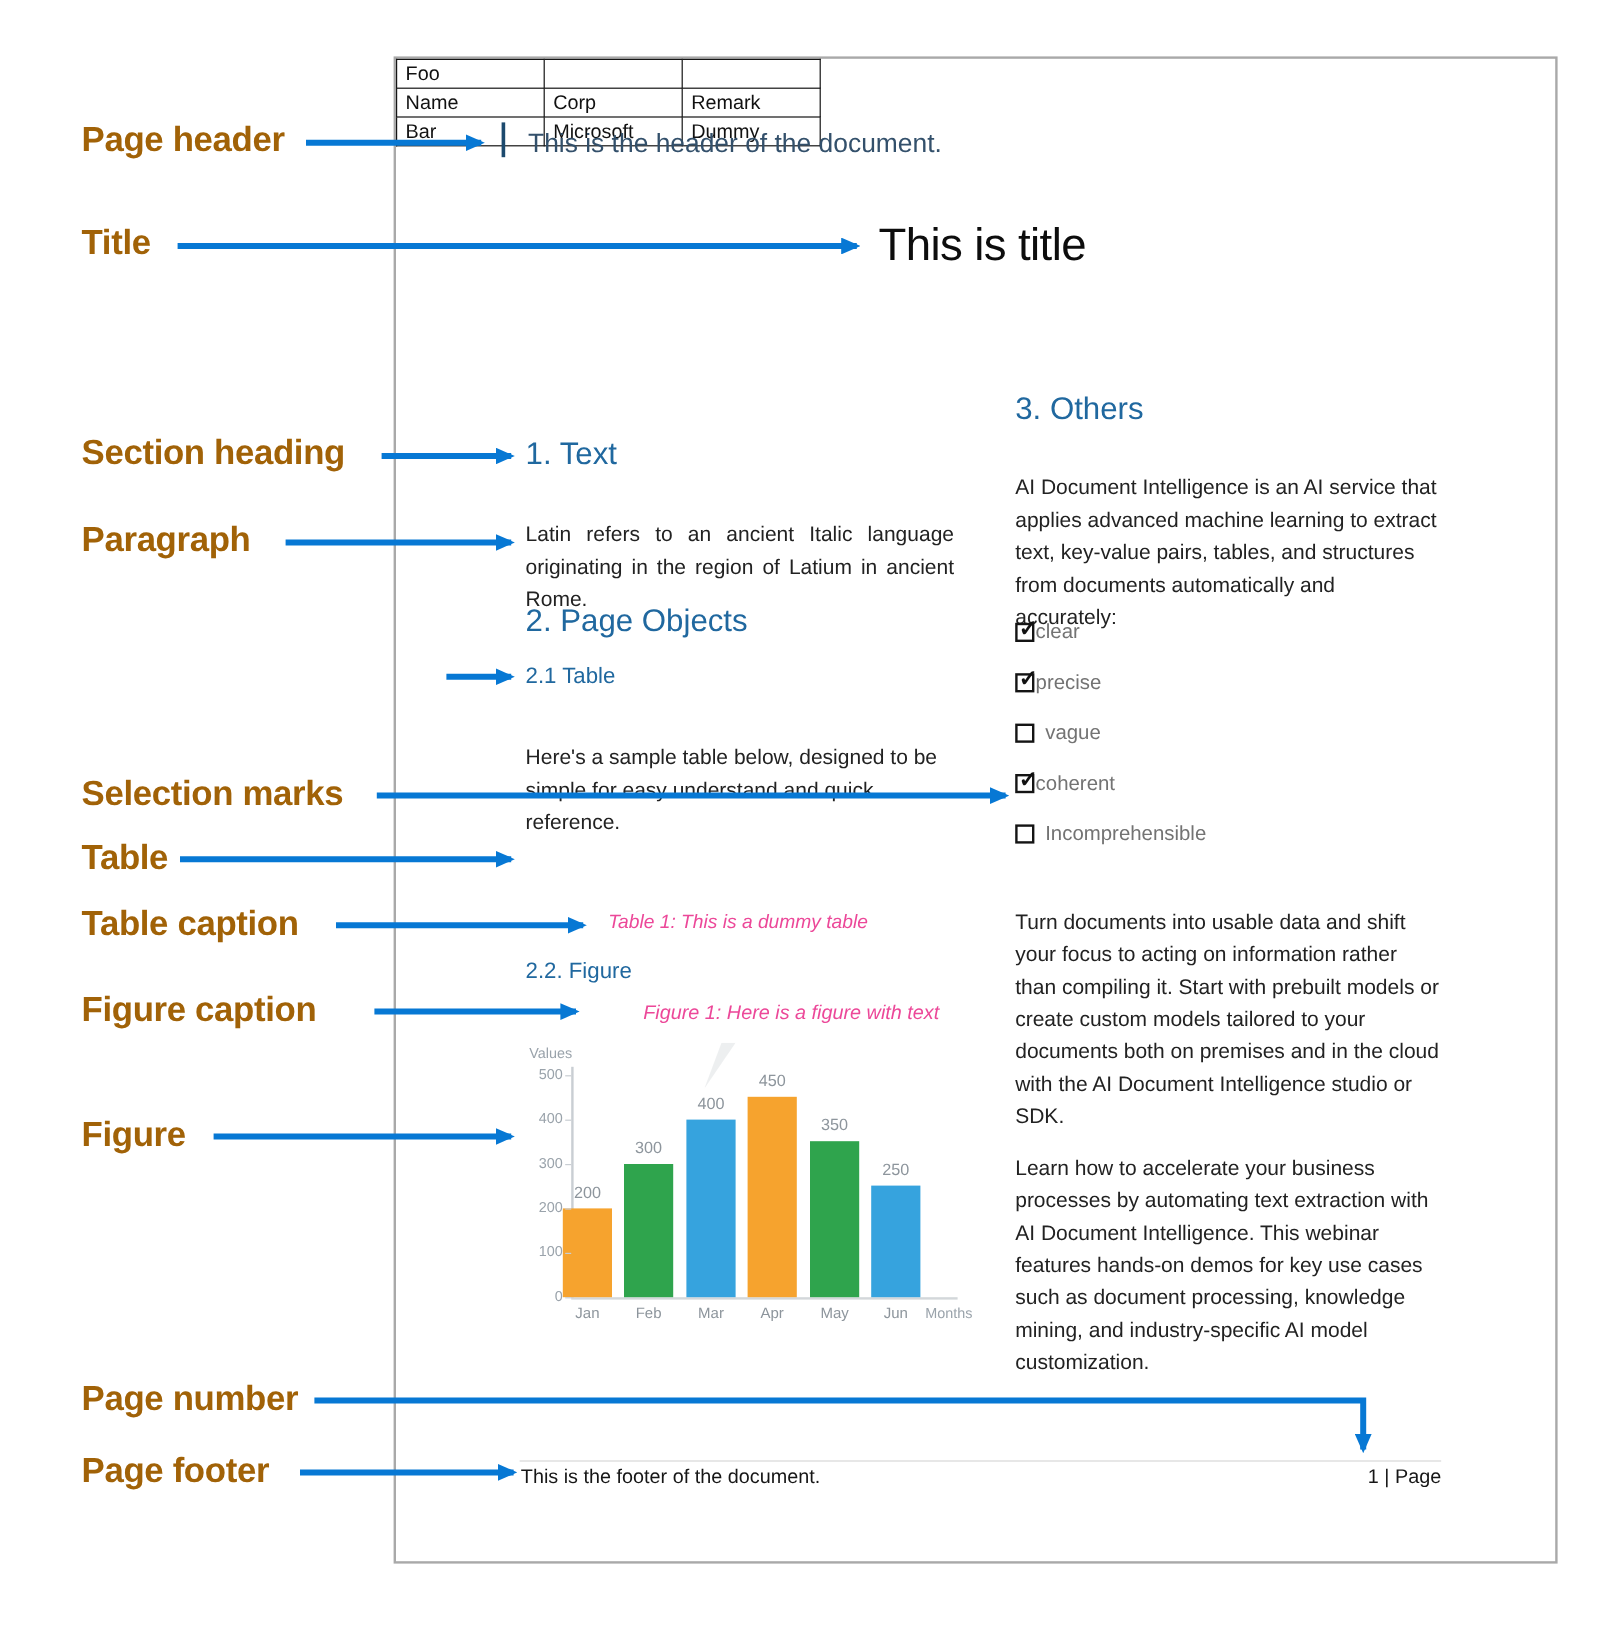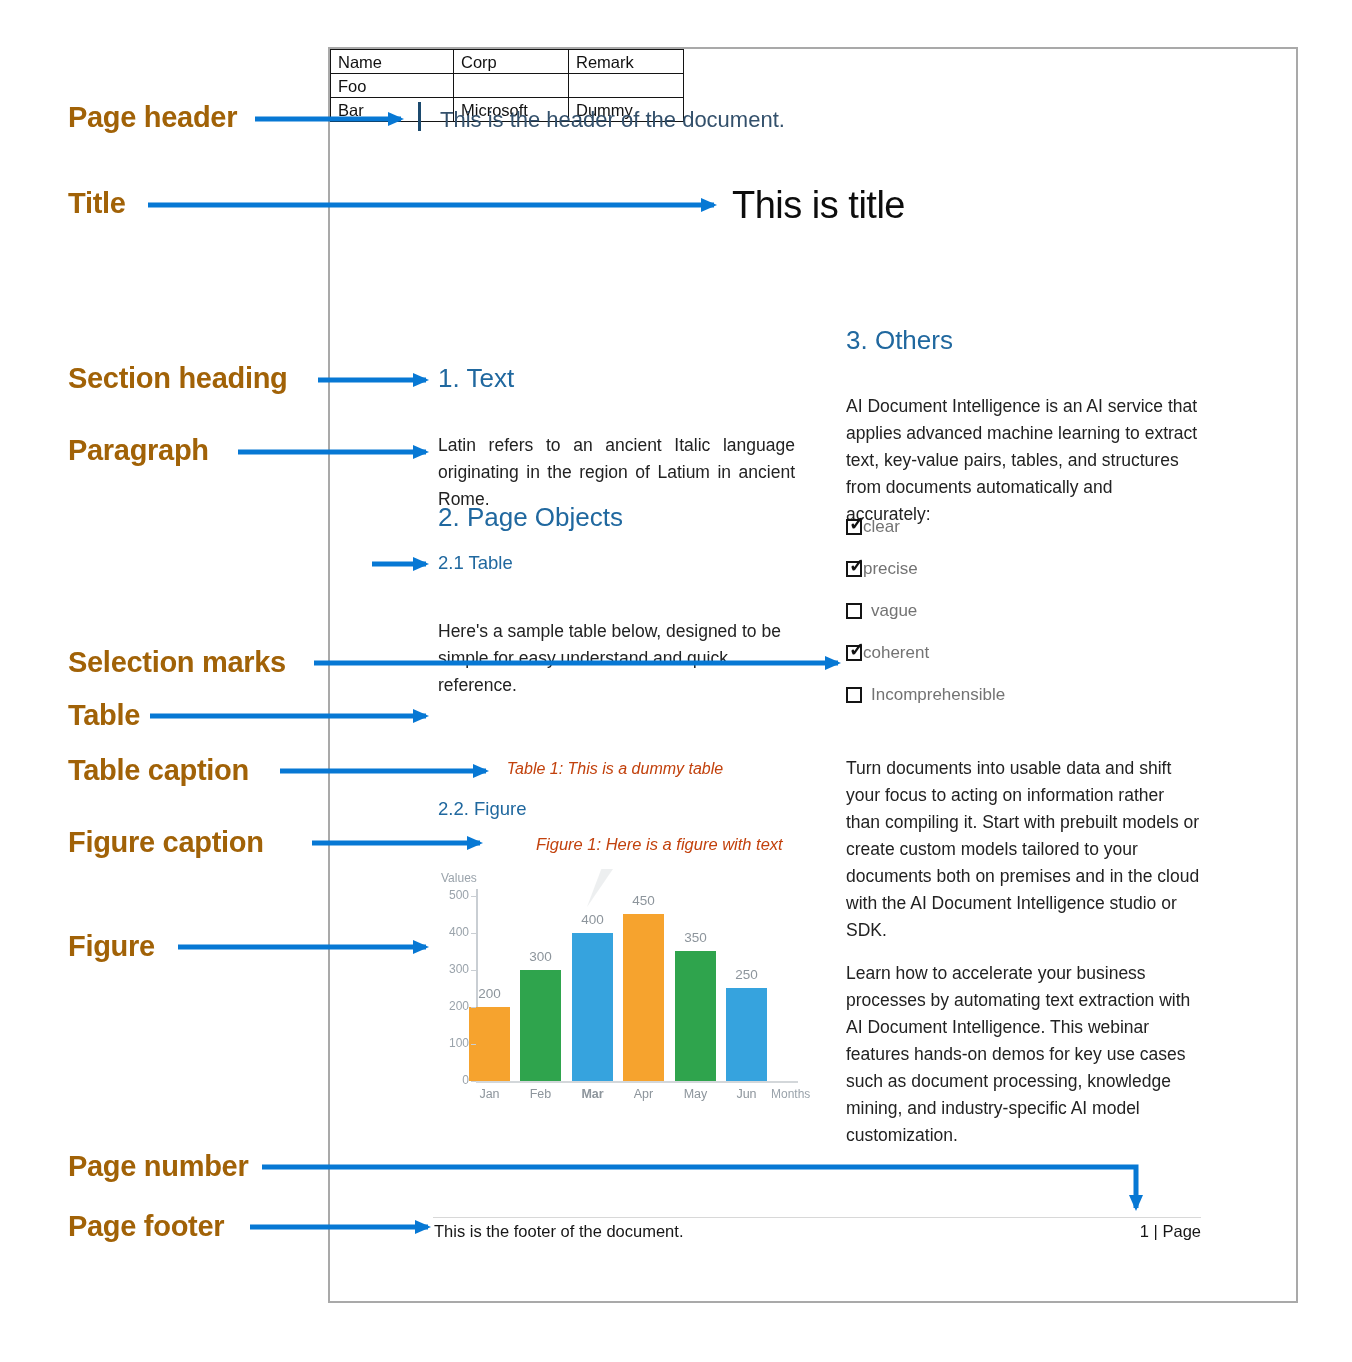--- a/index.html
+++ b/index.html
@@ -21,21 +21,21 @@
   .doc-h1 { font-size:26px; color:#20689f; }
   .doc-h3 { font-size:18.5px; color:#20689f; }
   .doc-p  { font-size:17.5px; line-height:27px; color:#222;margin-top:30px; }
   .just   { text-align:justify; }
 
   .doc-table { left:108px; top:636px; width:354px; border-collapse:collapse; }
   .doc-table td { border:1.5px solid #141414; font-size:16.5px; color:#111;
     height:24px; padding:0 0 0 7px; line-height:22px; }
   .col1{width:123px;} .col2{width:115px;} .col3{width:115px;}
 
-  .caption { font-style:italic; font-size:16px; color:#c2410c; }
+  .caption { font-style:italic; font-size:16px; color:#ec4899; }
 
   
   .chart { left:105px; top:820px; width:416px; height:250px; }
   .chart .ylab { position:absolute; left:6px; top:2px; font-size:12px; color:#9aa3ab; }
   .chart .xlab { position:absolute; left:336px; top:218px; font-size:12px; color:#9aa3ab; }
   .chart .yaxis { position:absolute; left:41px; top:20px; width:1.5px; height:193px; background:#c9ced3; }
   .chart .baseline { position:absolute; left:41px; top:212px; width:322px; height:1.5px; background:#d3d7da; }
   .chart .ytick-label { position:absolute; left:0; width:34px; text-align:right;
     font-size:12px; color:#9aa3ab; }
   .chart .ytick-mark { position:absolute; left:36px; width:5px; height:1px; background:#c9ced3; }
@@ -80,28 +80,28 @@
 
     <div class="abs doc-h1" style="left:108px; top:314px;">1. Text</div>
     <div class="abs doc-p just" style="left:108px; top:353px; width:357px;">Latin refers to an ancient Italic language originating in the region of Latium in ancient Rome.</div>
     <div class="abs doc-h1" style="left:108px; top:453px;">2. Page Objects</div>
     <div class="abs doc-h3" style="left:108px; top:503px;">2.1 Table</div>
     <div class="abs doc-p" style="left:108px; top:539px; width:357px;">Here's a sample table below, designed to be simple for easy understand and quick reference.</div>
 
     <table class="doc-table">
       <tbody>
           <tr>
+        <td>Foo</td>
+        <td></td>
+        <td></td>
+      </tr>
+      <tr>
         <td class="col1">Name</td>
         <td class="col2">Corp</td>
         <td class="col3">Remark</td>
-      </tr>
-      <tr>
-        <td>Foo</td>
-        <td></td>
-        <td></td>
       </tr>
       <tr>
         <td>Bar</td>
         <td>Microsoft</td>
         <td>Dummy</td>
       </tr>
     </tbody>
       </table>
 
     <div class="abs caption" style="left:108px; top:711px; width:354px; text-align:center;">Table 1: This is a dummy table</div>
@@ -117,21 +117,21 @@
       <div class="xlab">Months</div>
       <div>
           <div class="bar" style="left: 34px; top: 138px; width: 41px; height: 74px; background: rgb(246, 163, 46);"></div>
           <div class="bar-value" style="left: 24px; top: 117px; width: 61px;">200</div>
           <div class="xtick-label" style="left: 34px; width: 41px;">Jan</div>
           <div class="bar" style="left: 85px; top: 101px; width: 41px; height: 111px; background: rgb(47, 164, 77);"></div>
           <div class="bar-value" style="left: 75px; top: 80px; width: 61px;">300</div>
           <div class="xtick-label" style="left: 85px; width: 41px;">Feb</div>
           <div class="bar" style="left: 137px; top: 64px; width: 41px; height: 148px; background: rgb(54, 163, 222);"></div>
           <div class="bar-value" style="left: 127px; top: 43px; width: 61px;">400</div>
-          <div class="xtick-label" style="left: 137px; width: 41px; font-weight: bold;">Mar</div>
+          <div class="xtick-label" style="left: 137px; width: 41px;">Mar</div>
           <div class="bar" style="left: 188px; top: 45px; width: 41px; height: 167px; background: rgb(246, 163, 46);"></div>
           <div class="bar-value" style="left: 178px; top: 24px; width: 61px;">450</div>
           <div class="xtick-label" style="left: 188px; width: 41px;">Apr</div>
           <div class="bar" style="left: 240px; top: 82px; width: 41px; height: 130px; background: rgb(47, 164, 77);"></div>
           <div class="bar-value" style="left: 230px; top: 61px; width: 61px;">350</div>
           <div class="xtick-label" style="left: 240px; width: 41px;">May</div>
           <div class="bar" style="left: 291px; top: 119px; width: 41px; height: 93px; background: rgb(54, 163, 222);"></div>
           <div class="bar-value" style="left: 281px; top: 98px; width: 61px;">250</div>
           <div class="xtick-label" style="left: 291px; width: 41px;">Jun</div>
           <div class="ytick-label" style="top: 204px;">0</div>

